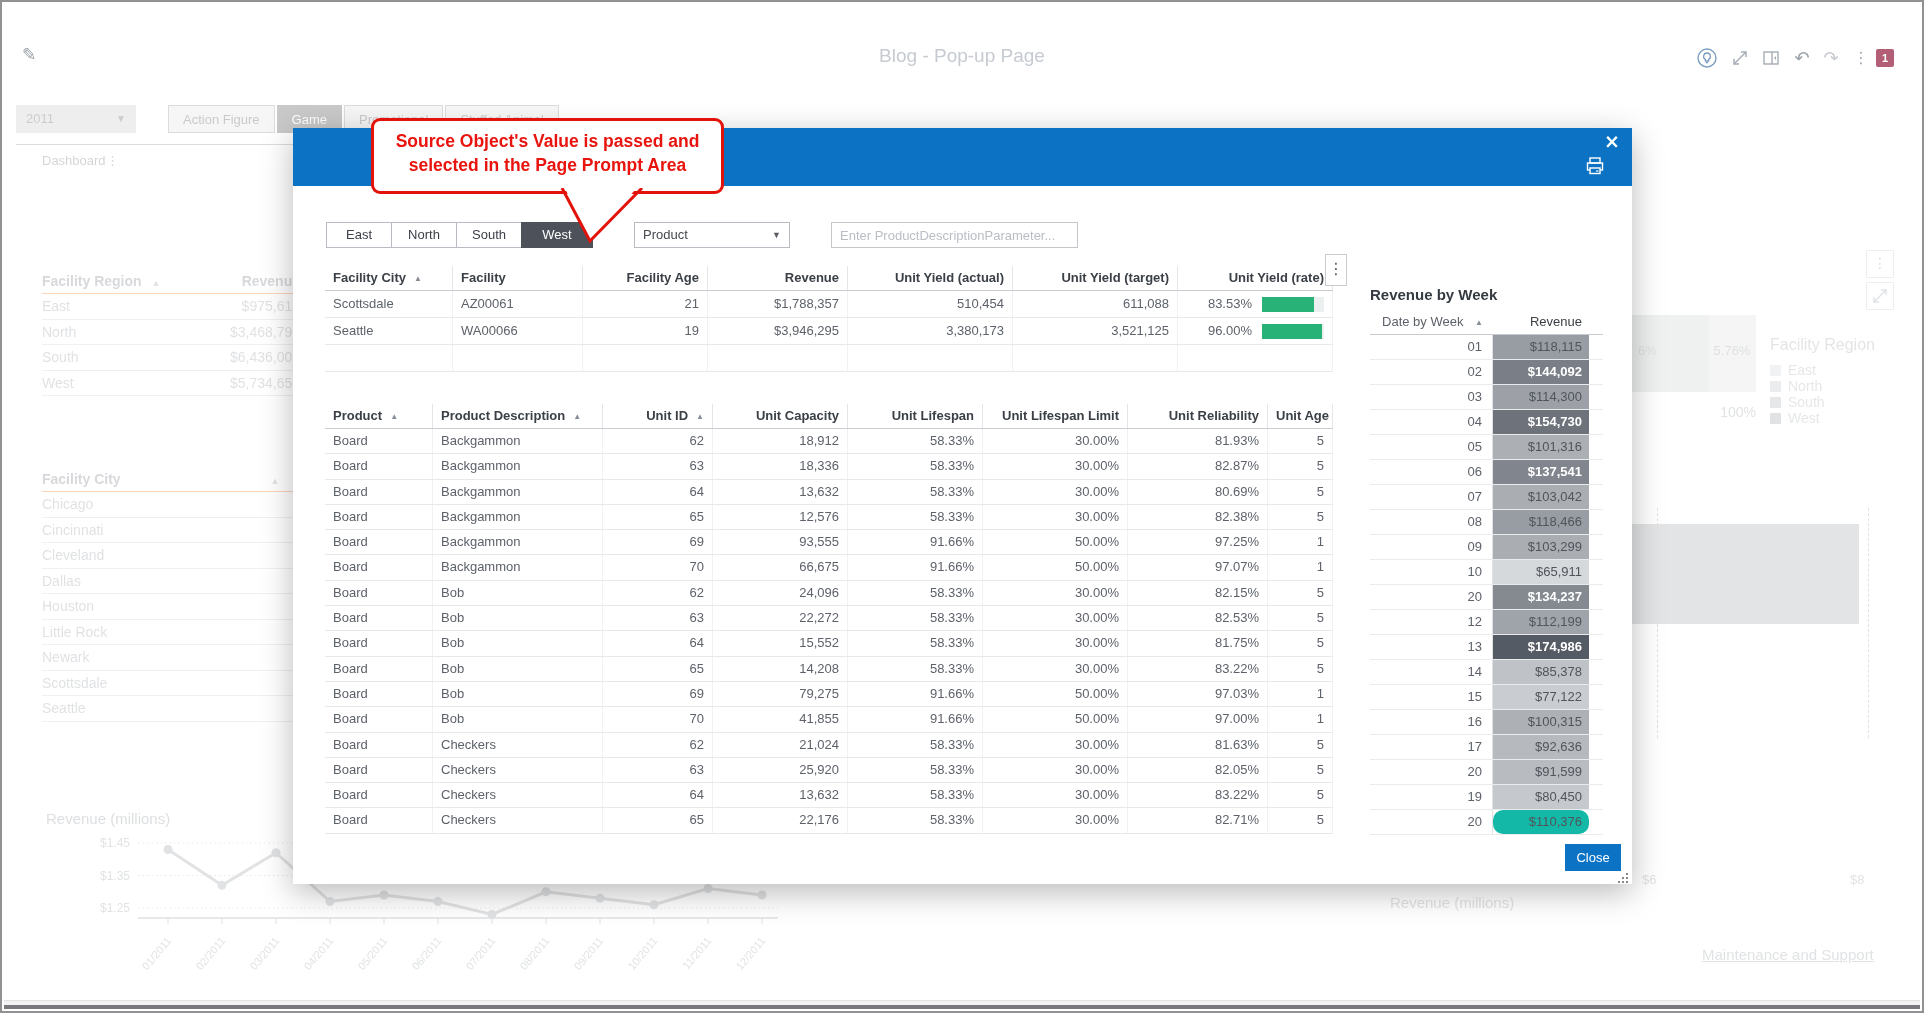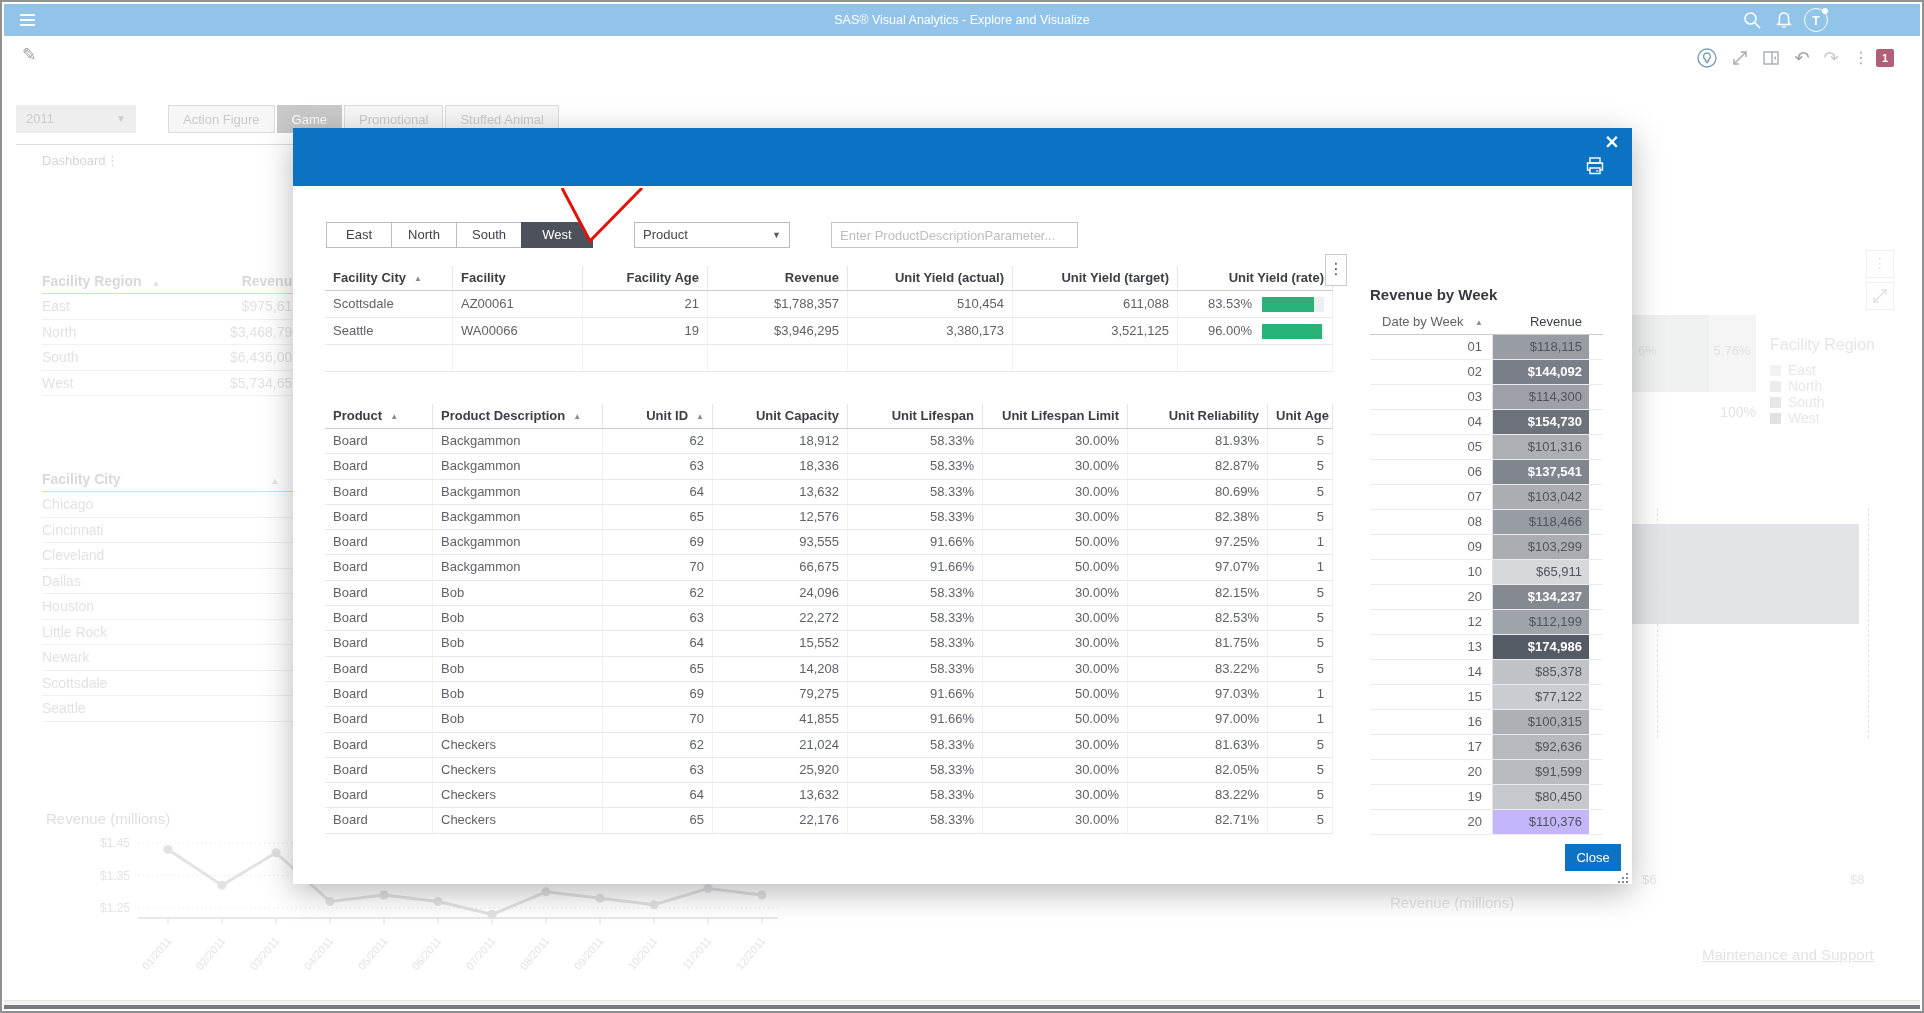--- a/index.html
+++ b/index.html
@@ -125,43 +125,24 @@
   #callout-tail{position:absolute;left:550px;top:186px;z-index:31;}
 
   #bottom-strip{position:absolute;left:2px;right:2px;bottom:2px;height:8px;background:#f2f2f3;border-top:1px solid #e2e2e2;}
   #bottom-bar{position:absolute;left:2px;right:2px;bottom:2px;height:4px;background:#77797c;}
 </style>
 </head>
 <body>
 
 <div id="frame">
 
-  <div id="app-bar">
-    <div id="hamburger">
-        <i></i>
-        <i></i>
-        <i></i>
-      </div>
-    <div id="app-title">SAS® Visual Analytics - Explore and Visualize</div>
-    <svg class="appbar-icon" style="left:1738px;" viewBox="0 0 20 20">
-      <circle cx="8.5" cy="8.5" r="5.5" fill="none" stroke="#fff" stroke-width="1.6"></circle>
-      <line x1="13" y1="13" x2="18" y2="18" stroke="#fff" stroke-width="1.6"></line>
-    </svg>
-    <svg class="appbar-icon" style="left:1770px;" viewBox="0 0 20 20">
-      <path d="M10 3 C6.8 3 5.4 5.4 5.4 8 L5.4 12 L3.8 14.4 L16.2 14.4 L14.6 12 L14.6 8 C14.6 5.4 13.2 3 10 3 Z" fill="none" stroke="#fff" stroke-width="1.5"></path>
-      <path d="M8.4 16 A1.8 1.8 0 0 0 11.6 16" fill="none" stroke="#fff" stroke-width="1.5"></path>
-    </svg>
-    <div id="avatar" style="left:1800px;">
-      <span>T</span>
-      <span id="avatar-dot"></span>
-    </div>
-  </div>
 
   <div id="edit-toolbar">
     <span id="pencil">✎</span>
+    <div id="page-title">Blog - Pop-up Page</div>
     <svg class="tb-icon" style="left:1692px;" viewBox="0 0 22 22">
       <circle cx="11" cy="11" r="9" fill="none" stroke="#7d9ec1" stroke-width="1.4"></circle>
       <path d="M11 6 a3.4 3.4 0 0 1 1.6 6.4 l0 1.6 -3.2 0 0 -1.6 A3.4 3.4 0 0 1 11 6 Z" fill="none" stroke="#7d9ec1" stroke-width="1.3"></path>
       <line x1="9.8" y1="15.6" x2="12.2" y2="15.6" stroke="#7d9ec1" stroke-width="1.3"></line>
     </svg>
     <svg class="tb-icon" style="left:1725px;" viewBox="0 0 22 22">
       <line x1="5" y1="17" x2="17" y2="5" stroke="#a6adb5" stroke-width="1.5"></line>
       <path d="M12 5 L17 5 L17 10" fill="none" stroke="#a6adb5" stroke-width="1.5"></path>
       <path d="M10 17 L5 17 L5 12" fill="none" stroke="#a6adb5" stroke-width="1.5"></path>
     </svg>
@@ -669,35 +650,39 @@
         <div class="wk-row">
           <div class="wk-date">20</div>
           <div class="wk-rev" style="background: rgb(184, 187, 192); color: rgb(80, 85, 92);">$91,599</div>
         </div>
         <div class="wk-row">
           <div class="wk-date">19</div>
           <div class="wk-rev" style="background: rgb(197, 200, 204); color: rgb(80, 85, 92);">$80,450</div>
         </div>
         <div class="wk-row">
           <div class="wk-date">20</div>
-          <div class="wk-rev" style="background: #c4b5fd; color: rgb(80, 85, 92);">$110,376</div>
+          <div class="wk-rev" style="background: #14b8a6; color: rgb(80, 85, 92); border-radius: 10px;">$110,376</div>
         </div>
       </div>
 
     <div id="close-btn">Close</div>
     <svg id="modal-grip" width="12" height="12">
       <rect x="9" y="1" width="2" height="2" fill="#85898e"></rect>
         <rect x="5" y="5" width="2" height="2" fill="#85898e"></rect>
       <rect x="9" y="5" width="2" height="2" fill="#85898e"></rect>
         <rect x="1" y="9" width="2" height="2" fill="#85898e"></rect>
       <rect x="5" y="9" width="2" height="2" fill="#85898e"></rect>
         <rect x="9" y="9" width="2" height="2" fill="#85898e"></rect>
     </svg>
   </div>
 
+  <div id="callout">
+    <div>Source Object's Value is passed and</div>
+    <div>selected in the Page Prompt Area</div>
+  </div>
   <svg id="callout-tail" width="100" height="58">
     <polygon points="10,-6 90,-6 38,53" fill="#fff"></polygon>
     <path d="M10 0 L38 53 L90 0" fill="none" stroke="#e3120b" stroke-width="3"></path>
   </svg>
 
   <div id="bottom-strip"></div>
   <div id="bottom-bar"></div>
 </div>
 
 </body></html>

